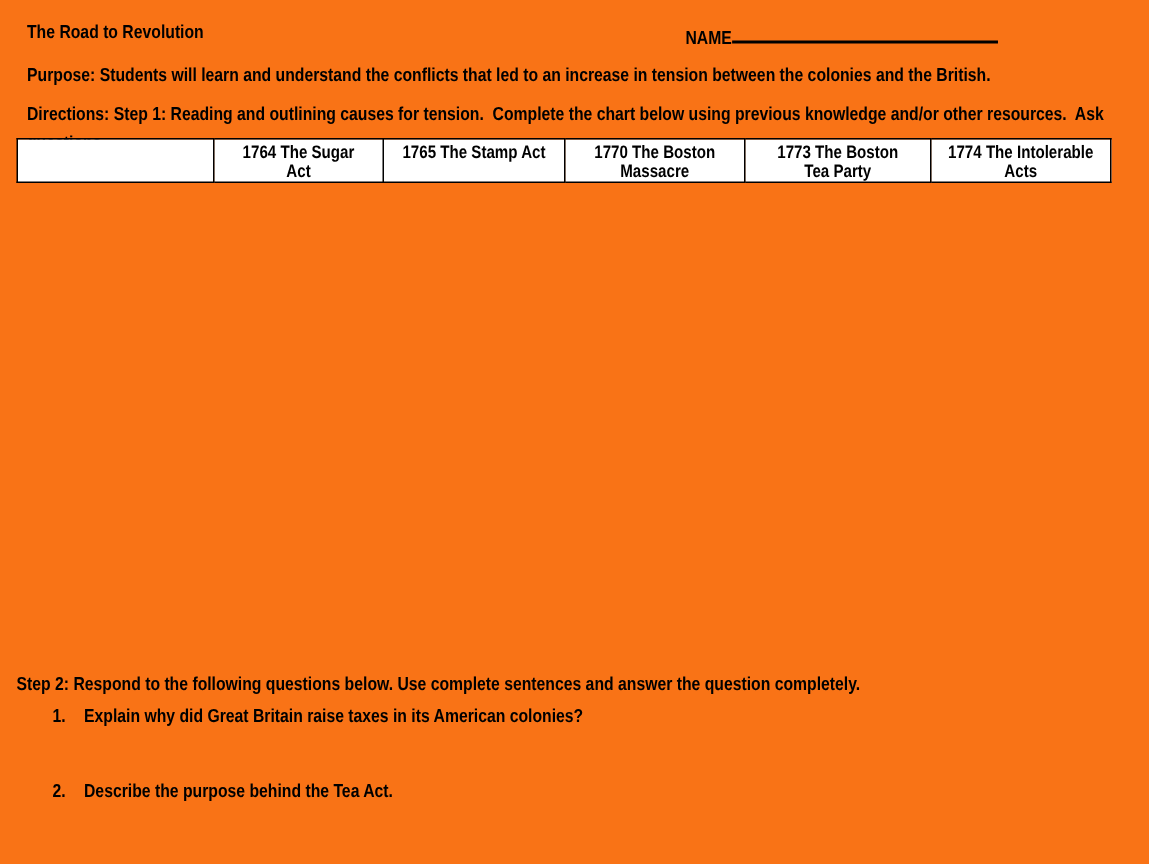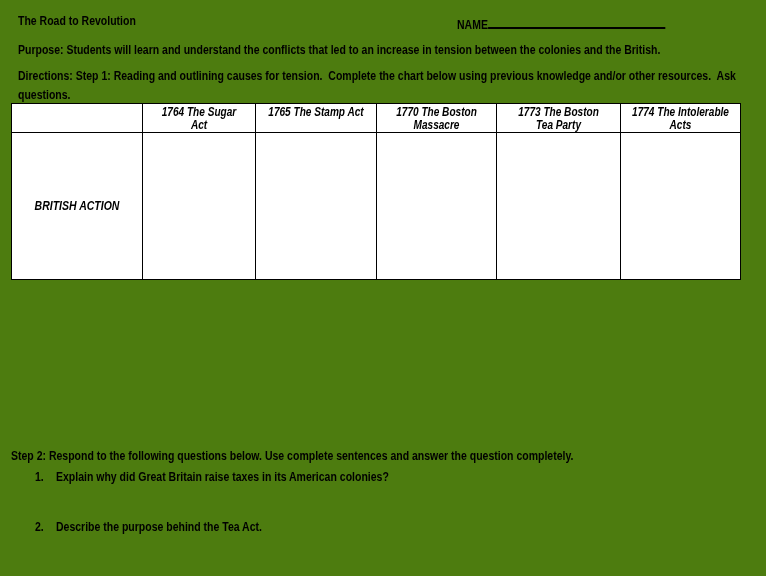--- a/index.html
+++ b/index.html
@@ -1,20 +1,20 @@
 <!DOCTYPE html>
 <html><head>
 <meta charset="utf-8">
 <style>
   html, body { margin: 0; padding: 0; background: #ffffff; }
   .page {
     position: relative;
     width: 766px;
     height: 576px;
-    background: #4d7c0f;
+    background: #f97316;
     color: #000000;
     font-family: "Liberation Sans", "DejaVu Sans", sans-serif;
     font-weight: 700;
     overflow: hidden;
   }
   .abs { position: absolute; }
   
   .cond { transform: scaleX(0.84); transform-origin: 0 0; white-space: pre-wrap; }
 
   .title { left: 18px; top: 14px; font-size: 12.5px; line-height: 15px; white-space: nowrap; }
@@ -26,24 +26,23 @@
     height: 13px;
     border-bottom: 2px solid #000000;
     vertical-align: baseline;
   }
 
   .purpose { left: 18px; top: 43px; font-size: 12.5px; line-height: 15px; white-space: nowrap; }
   .directions { left: 18px; top: 67px; width: 862px; font-size: 12.5px; line-height: 19px; }
 
   table.chart {
     position: absolute;
-    left: 11px; top: 103px;
+    left: 11px; top: 92px;
     border-collapse: collapse;
     table-layout: fixed;
-    font-style: italic;
   }
   table.chart th, table.chart td {
     border: 1.5px solid #000000;
     padding: 0;
     background: #ffffff;
   }
   th.col-h { height: 28px; vertical-align: top; font-size: 12px; font-weight: 700; }
   .hwrap {
     transform: scaleX(0.84);
     transform-origin: 50% 0;
@@ -108,30 +107,20 @@
           </th>
       <th class="col-h">
             <div class="hwrap">1773 The Boston
 Tea Party</div>
           </th>
       <th class="col-h">
             <div class="hwrap">1774 The Intolerable
 Acts</div>
           </th>
     </tr>
-    <tr class="row-british">
-      <th class="row-h">
-            <div class="rwrap">BRITISH ACTION</div>
-          </th>
-      <td></td>
-      <td></td>
-      <td></td>
-      <td></td>
-      <td></td>
-    </tr>
   </tbody>
     </table>
 
   <div class="abs cond step2">Step 2: Respond to the following questions below.  Use complete sentences and answer the question completely.</div>
 
   <div class="abs cond question q1">
     <span class="qnum">1.</span>
     <span class="qtext">Explain why did Great Britain raise taxes in its American colonies?</span>
   </div>
 

